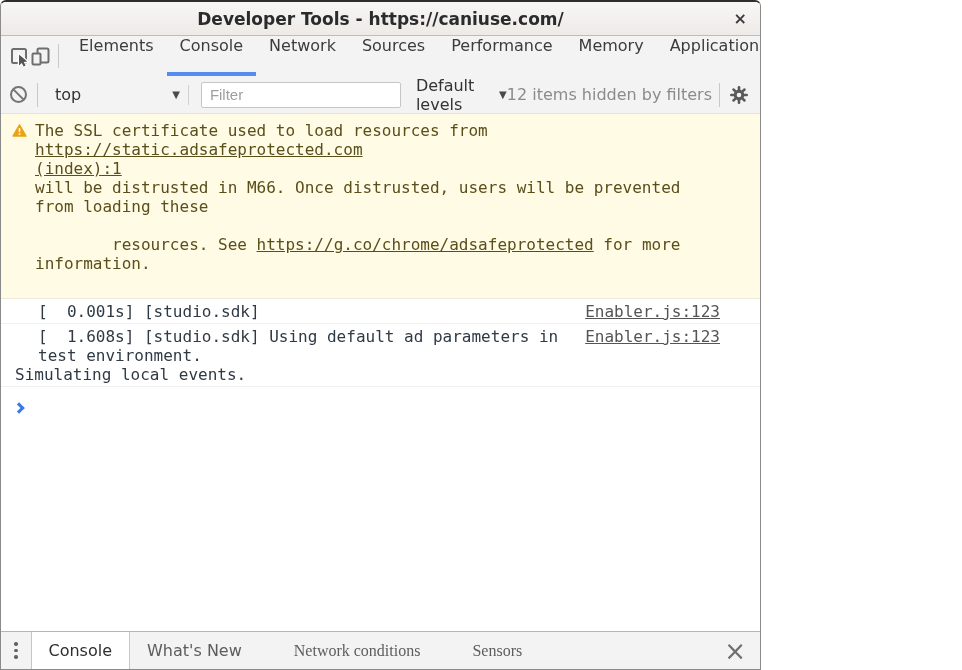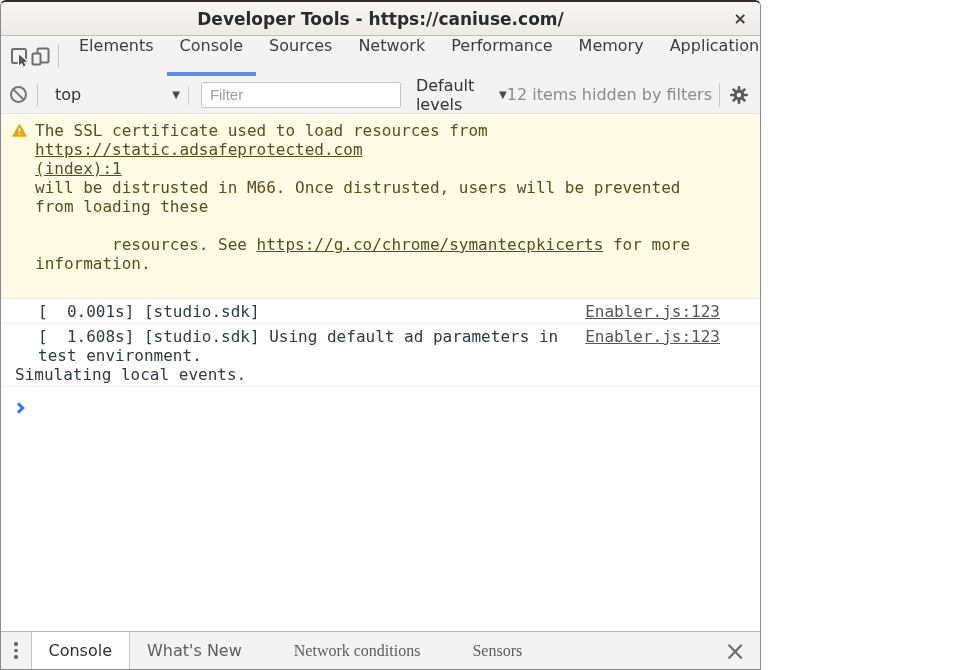--- a/index.html
+++ b/index.html
@@ -139,24 +139,24 @@
     <div class="vsep"></div>
 
     <div class="tab">
       <span>Elements</span>
     </div>
     <div class="tab">
       <span>Console</span>
       <div class="underline"></div>
     </div>
     <div class="tab">
+      <span>Network</span>
+    </div>
+    <div class="tab">
       <span>Sources</span>
-    </div>
-    <div class="tab">
-      <span>Network</span>
     </div>
     <div class="tab">
       <span>Performance</span>
     </div>
     <div class="tab">
       <span>Memory</span>
     </div>
     <div class="tab">
       <span>Application</span>
     </div>
@@ -234,21 +234,21 @@
         <rect x="7.1" y="4.2" width="1.8" height="4.6" rx="0.9" fill="#fff"></rect>
         <circle cx="8" cy="10.9" r="1.05" fill="#fff"></circle>
       </svg>
       <div class="wline wline1">
         <span>The SSL certificate used to load resources from </span><a href="#">https://static.adsafeprotected.com</a>
         <span class="grow"></span>
         <a href="#">(index):1</a>
       </div>
       <div class="wline">will be distrusted in M66. Once distrusted, users will be prevented from loading these</div>
       <div class="wline">
-        <span>resources. See </span><a href="#">https://g.co/chrome/symantecpkicerts</a><span> for more information.</span>
+        <span>resources. See </span><a href="#">https://g.co/chrome/adsafeprotected</a><span> for more information.</span>
       </div>
     </div>
 
     <div class="msg-row">
       <div class="msg-lines">
         <div class="mline first">[  0.001s] [studio.sdk]</div>
       </div>
       <a href="#" class="msg-source">Enabler.js:123</a>
     </div>
 

